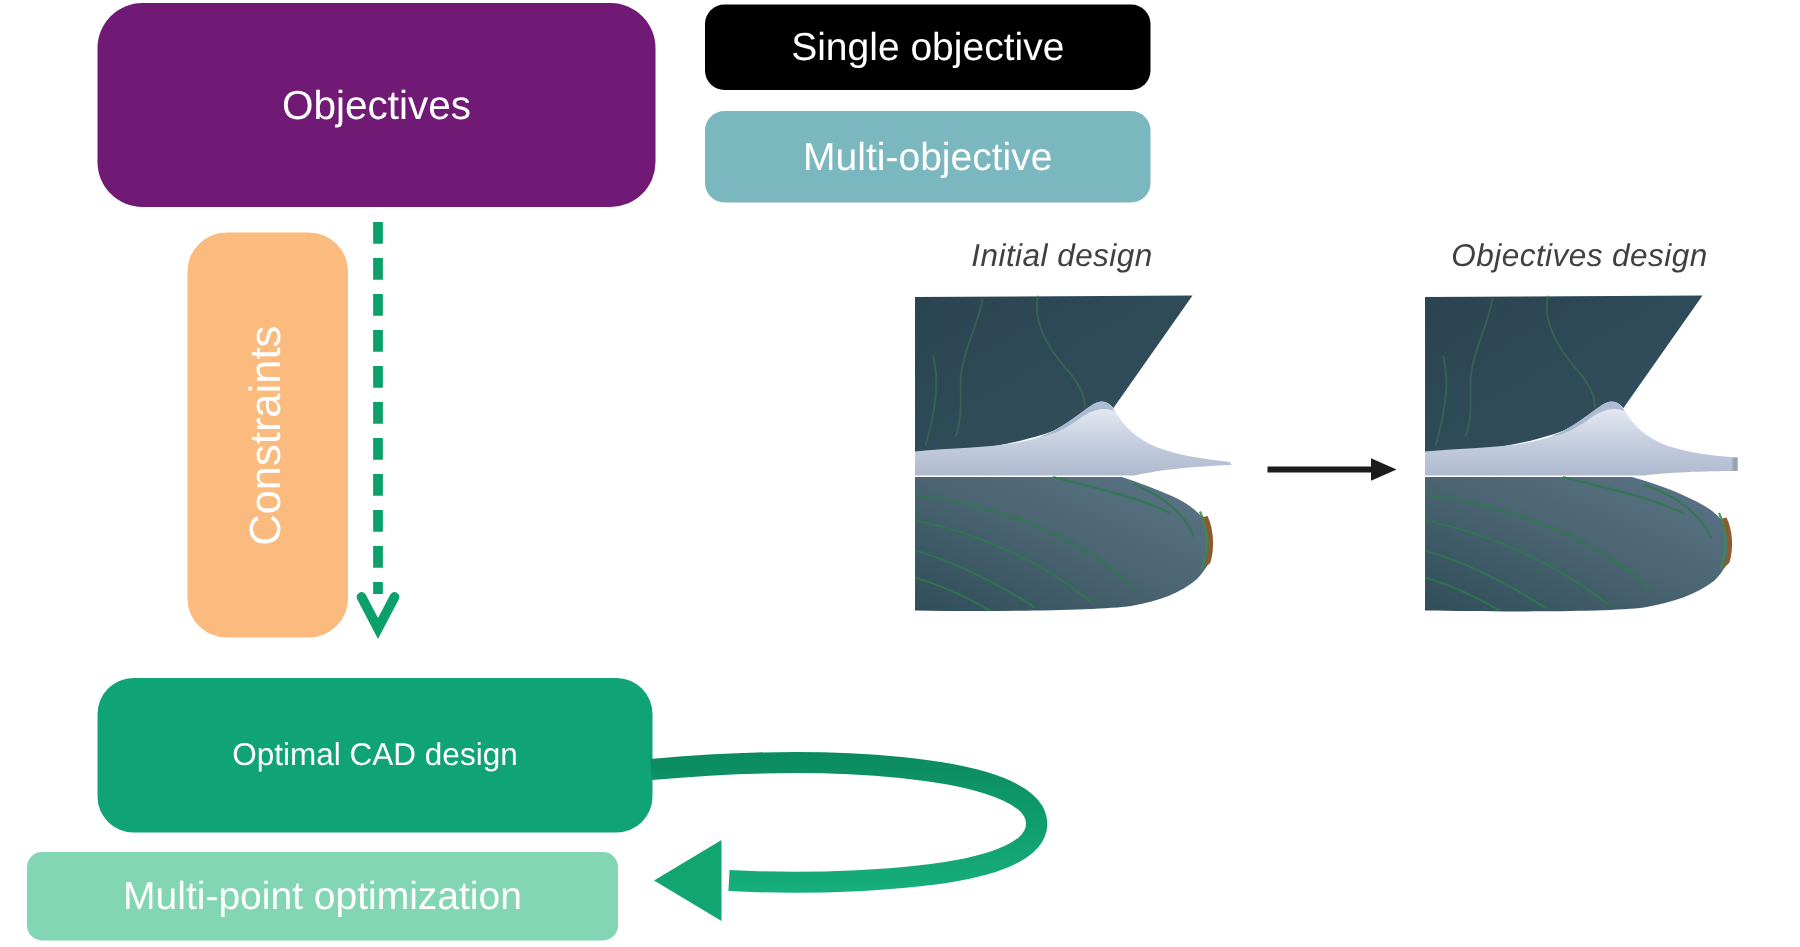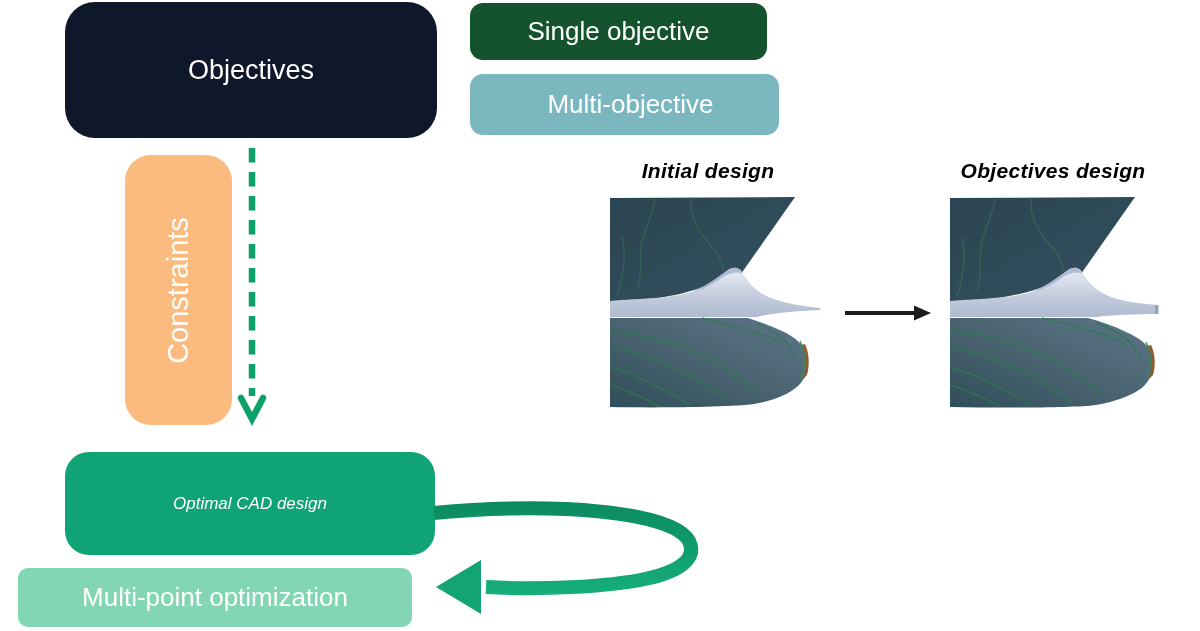--- a/index.html
+++ b/index.html
@@ -4,28 +4,28 @@
 <style>
   html,body{margin:0;padding:0;background:#fff;}
   #stage{
     position:relative;width:1200px;height:631px;background:#fff;overflow:hidden;
     font-family:"Liberation Sans",sans-serif;
   }
   .box{position:absolute;display:flex;align-items:center;justify-content:center;color:#fff;}
   .box span{display:block;}
   #objectives-box{left:65px;top:2px;width:372px;height:136px;border-radius:30px;font-size:27px;}
   #single-objective-box{left:470px;top:3px;width:297px;height:57px;border-radius:13px;font-size:26px;}
-  #multi-objective-box{left:470px;top:74px;width:297px;height:61px;border-radius:13px;font-size:26px;padding-left:12px;}
+  #multi-objective-box{left:470px;top:74px;width:297px;height:61px;border-radius:13px;font-size:26px;}
   #constraints-box{left:125px;top:155px;width:107px;height:270px;border-radius:26px;font-size:29px;}
   #constraints-box span{transform:rotate(-90deg);white-space:nowrap;}
-  #optimal-cad-box{left:65px;top:452px;width:370px;height:103px;border-radius:24px;font-size:17px;font-style:italic;}
+  #optimal-cad-box{left:65px;top:452px;width:370px;height:103px;border-radius:24px;font-size:21px;}
   #multi-point-box{left:18px;top:568px;width:394px;height:59px;border-radius:10px;font-size:26px;}
   .caption{
-    position:absolute;text-align:center;font-style:italic;font-weight:700;
-    font-size:21px;color:#000000;letter-spacing:.3px;
+    position:absolute;text-align:center;font-style:italic;font-weight:400;
+    font-size:21px;color:#404040;letter-spacing:.3px;
   }
   #initial-caption{left:600px;top:159px;width:216px;}
   #optimized-caption{left:940px;top:159px;width:226px;}
   .ship{position:absolute;width:212px;height:214px;}
   #ship-initial{left:610px;top:195px;}
   #ship-optimized{left:950px;top:195px;}
   #arrow-overlay{position:absolute;left:0;top:0;width:1200px;height:631px;pointer-events:none;}
   svg{display:block;}
 </style>
 </head>
@@ -49,25 +49,25 @@
           <stop offset="0.5" stop-color="#4A6471"></stop>
           <stop offset="1" stop-color="#314D5A"></stop>
       </linearGradient>
       <linearGradient id="loopGrad" gradientUnits="userSpaceOnUse" x1="0" y1="503" x2="0" y2="592">
         <stop offset="0" stop-color="#0B8B60"></stop>
           <stop offset="1" stop-color="#16AE7A"></stop>
       </linearGradient>
     </defs>
   </svg>
 
-  <div class="box" id="objectives-box" style="background-color: #0f172a;">
+  <div class="box" id="objectives-box" style="background-color: #701a75;">
     <span>Objectives</span>
   </div>
 
-  <div class="box" id="single-objective-box" style="background-color: #14532d;">
+  <div class="box" id="single-objective-box" style="background-color: #000000;">
     <span>Single objective</span>
   </div>
 
   <div class="box" id="multi-objective-box" style="background-color: rgb(122, 183, 191);">
     <span>Multi-objective</span>
   </div>
 
   <div class="box" id="constraints-box" style="background-color: rgb(251, 186, 126);">
     <span>Constraints</span>
   </div>

